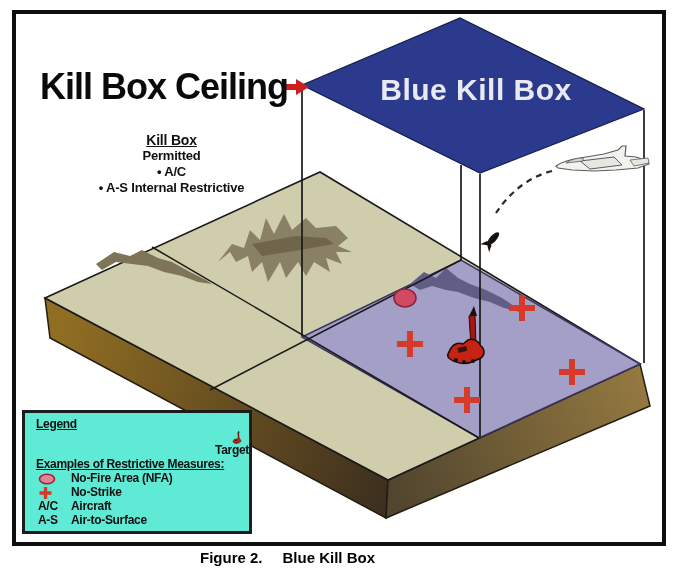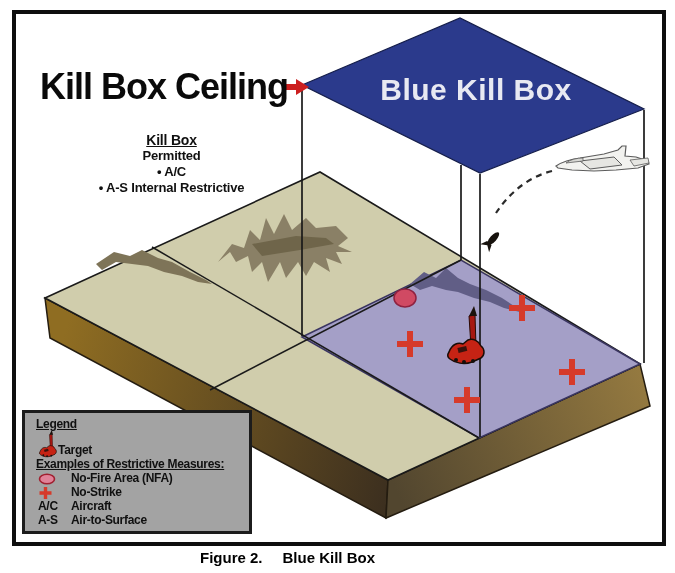--- a/index.html
+++ b/index.html
@@ -20,26 +20,26 @@
   }
   .permitted {
     position:absolute; left:50px; top:132px; width:243px; text-align:center;
     font-weight:bold; color:#101010; font-size:13px; line-height:16px;
     letter-spacing:-0.2px;
   }
   .permitted .heading { font-size:14px; text-decoration:underline; }
 
   .legend-box {
     position:absolute; left:22px; top:410px; width:213px; height:113px;
-    background:#a3a3a3; border:3px solid #1c1c1c; padding:5px 0 0 11px;
+    background:#5eead4; border:3px solid #1c1c1c; padding:5px 0 0 11px;
     font-size:12px; font-weight:bold; color:#101010; letter-spacing:-0.3px;
     line-height:13px;
   }
   .legend-title { text-decoration:underline; }
-  .target-row { display:flex; align-items:flex-end; height:27px; }
+  .target-row { display:flex; align-items:flex-end; height:27px;flex-direction:column; }
   .target-row .t-label { margin-left:-2px; margin-bottom:1px; }
   .section-heading { text-decoration:underline; white-space:nowrap; }
   .legend-row { display:flex; align-items:center; height:13px; margin-top:1px; padding-left:2px; }
   .legend-row .ic { width:33px; display:flex; align-items:center; }
   .legend-row .abbr { width:33px; }
 
   .caption {
     position:absolute; left:0; top:549px; width:575px; text-align:center;
     font-size:15px; font-weight:bold; color:#000;
   }

